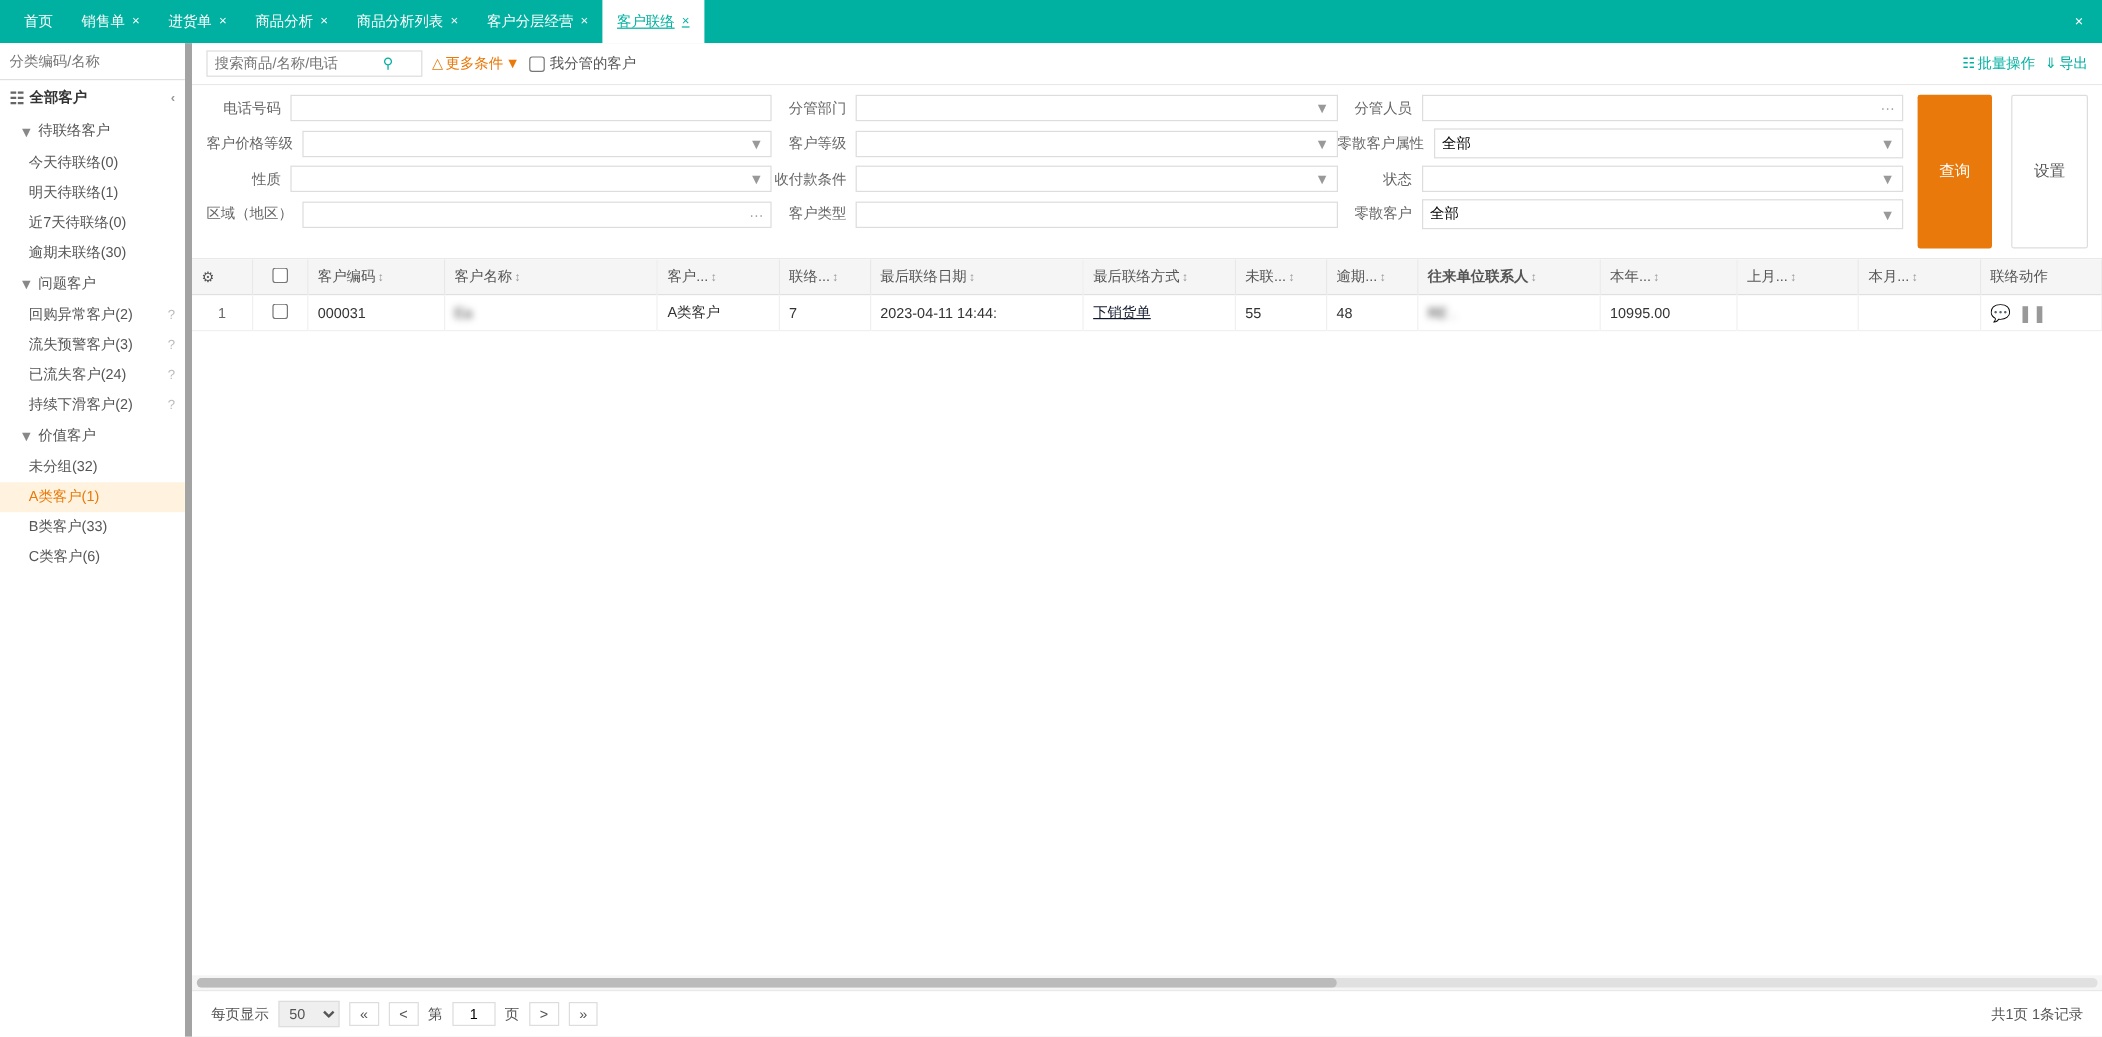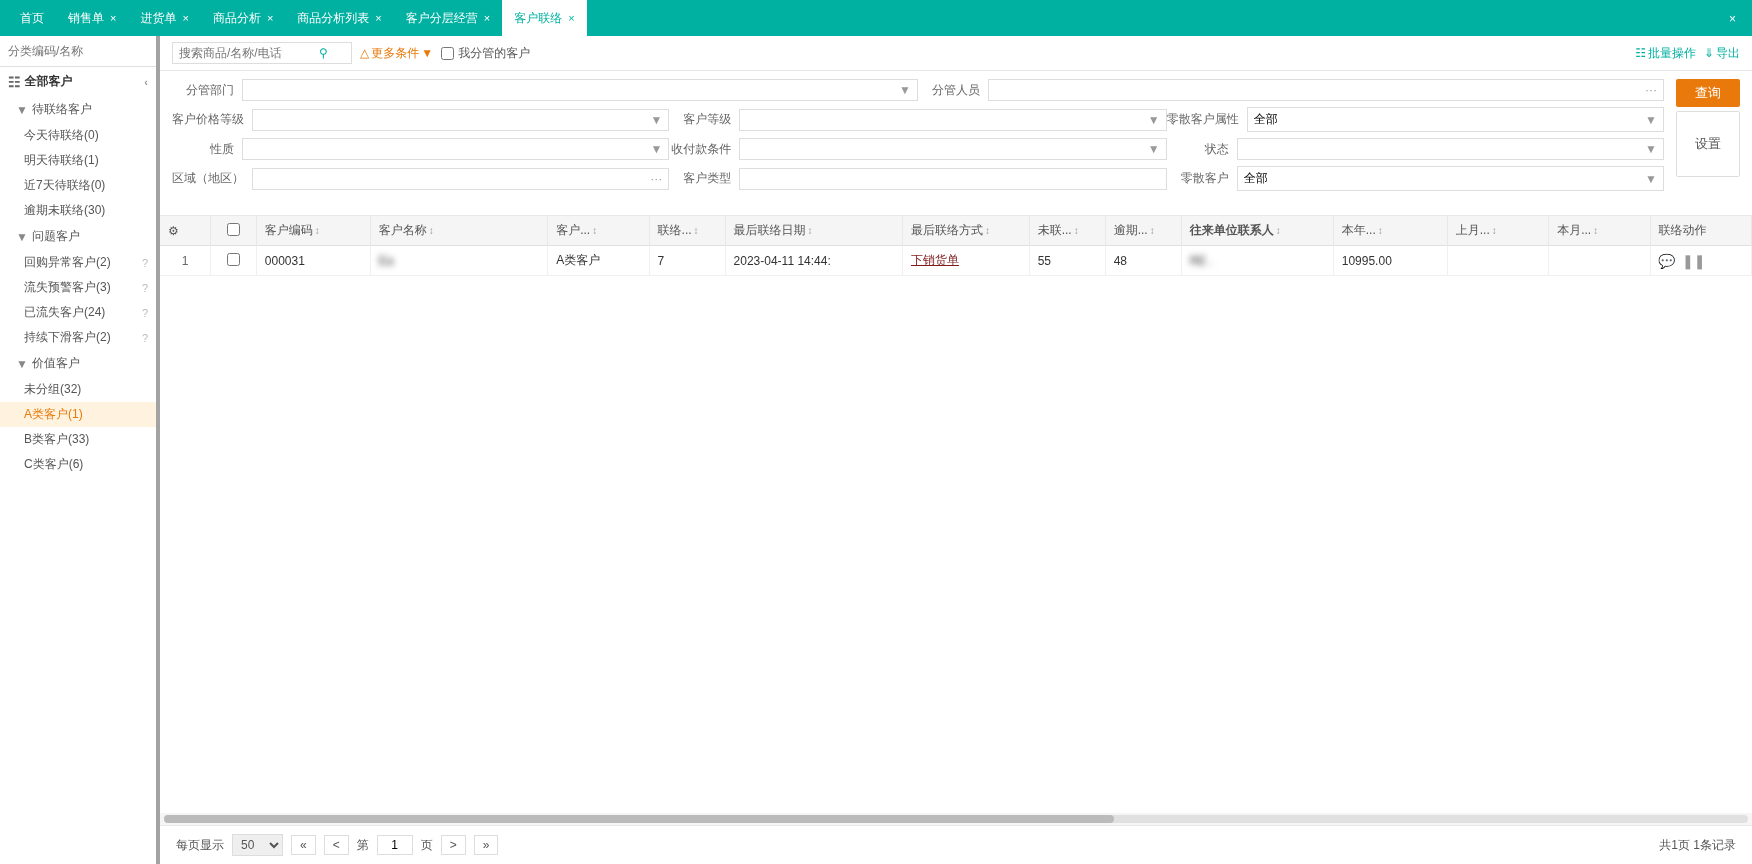--- a/index.html
+++ b/index.html
@@ -20,20 +20,21 @@
       display: flex;
       align-items: center;
       cursor: pointer;
       color: #fff;
       white-space: nowrap;
       position: relative;
     }
     .top-nav .nav-item.active {
       background: #fff;
       color: #00b0a0;
+      text-decoration: underline;
     }
     .top-nav .nav-item .close-btn {
       margin-left: 6px;
       font-size: 11px;
       color: inherit;
     }
     .top-nav .home-btn {
       padding: 0 12px;
       height: 36px;
       display: flex;
@@ -52,21 +53,21 @@
     
     .main-layout {
       display: flex;
       height: calc(864px - 36px);
     }
 
     
     .sidebar {
       width: 160px;
       background: #fff;
-      border-right: 4px solid #a3a3a3;
+      border-right: 6px solid #a3a3a3;
       display: flex;
       flex-direction: column;
       overflow-y: auto;
     }
     .sidebar-search {
       padding: 8px;
       display: flex;
       align-items: center;
       border-bottom: 1px solid #e0e0e0;
     }
@@ -229,22 +230,22 @@
       display: flex;
       align-items: center;
       justify-content: space-between;
       cursor: pointer;
       position: relative;
     }
     .filter-select .dropdown-icon { color: #999; }
     .filter-select .more-icon { color: #999; }
     .filter-actions {
       display: flex;
-      flex-direction: column;
-      gap: 4px;
+      flex-direction: row;
+      gap: 16px;
       padding-left: 12px;
     }
     .btn-query {
       background: #e8790a;
       color: #fff;
       border: none;
       padding: 5px 18px;
       cursor: pointer;
       font-size: 13px;
       border-radius: 2px;
@@ -297,21 +298,21 @@
     }
     tbody td {
       padding: 6px 8px;
       color: #333;
       border-right: 1px solid #f0f0f0;
       white-space: nowrap;
       overflow: hidden;
       text-overflow: ellipsis;
     }
     .link-text {
-      color: #7f1d1d;
+      color: #0f172a;
       text-decoration: underline;
       cursor: pointer;
       text-align: center;
     }
     .action-icons {
       display: flex;
       gap: 6px;
       align-items: center;
     }
     .action-icon {
@@ -466,20 +467,24 @@
         <span>⇓</span>
         <span>导出</span>
       </div>
     </div>
 
     <div class="advanced-filter">
       <div style="display:flex; gap:0;">
         <div style="flex:1;">
 
           <div class="filter-row">
+            <div class="filter-field">
+              <span class="filter-label">电话号码</span>
+              <input class="filter-input" value="" style="">
+            </div>
             <div class="filter-field">
               <span class="filter-label">分管部门</span>
               <div class="filter-select">
                 <span></span>
                 <span class="dropdown-icon">▼</span>
               </div>
             </div>
             <div class="filter-field">
               <span class="filter-label">分管人员</span>
               <div class="filter-select">

